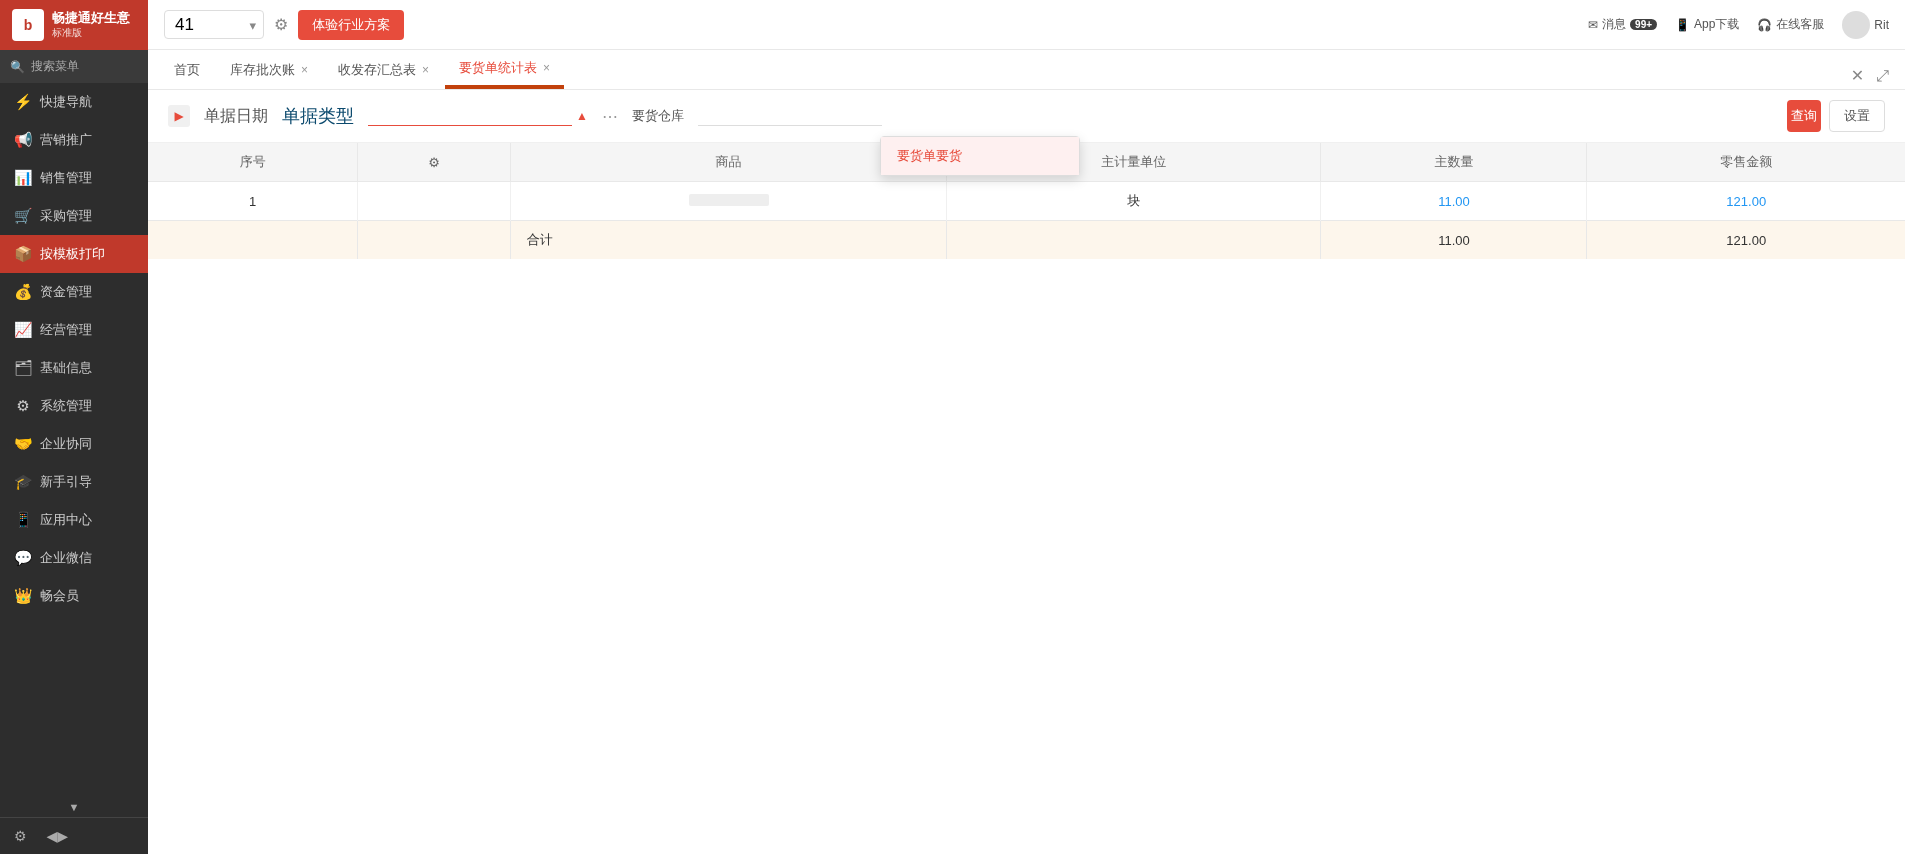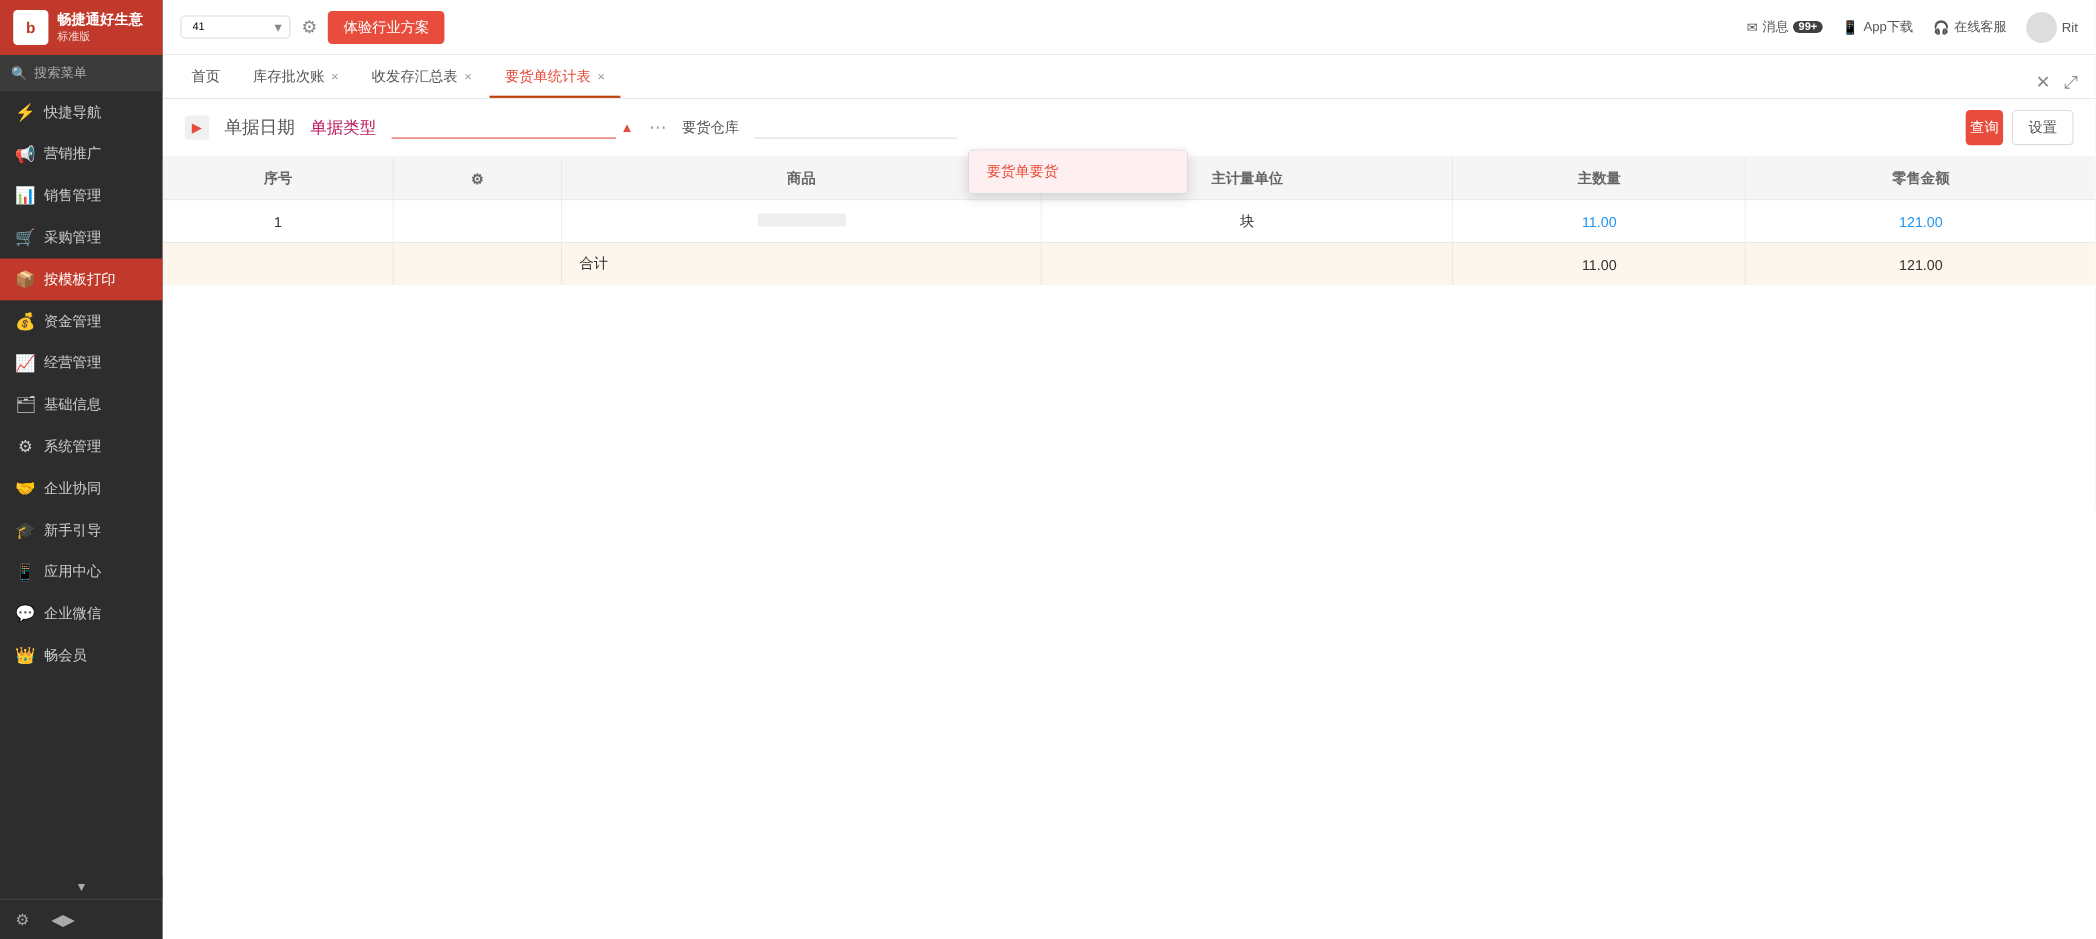--- a/index.html
+++ b/index.html
@@ -99,21 +99,21 @@
       padding: 0 16px;
       gap: 12px;
       border-bottom: 1px solid #e8e8e8;
       justify-content: space-between;
     }
     .topbar-left { display: flex; align-items: center; gap: 10px; }
     .topbar-selector {
       border: 1px solid #ddd;
       border-radius: 4px;
       padding: 4px 45px 4px 10px;
-      font-size: 10px;
+      font-size: 17px;
       background: #fff;
       appearance: none;
       position: relative;
       min-width: 100px;
     }
     .topbar-select-wrap { position: relative; }
     .topbar-select-wrap::after { content: '▾'; position: absolute; right: 8px; top: 50%; transform: translateY(-50%); color: #888; pointer-events: none; }
     .topbar-gear { color: #888; font-size: 16px; cursor: pointer; }
     .topbar-promo-btn {
       background: #e74c3c;
@@ -144,21 +144,21 @@
       padding: 8px 14px;
       font-size: 13px;
       cursor: pointer;
       color: #555;
       border-bottom: 2px solid transparent;
       white-space: nowrap;
       display: flex; align-items: center; gap: 6px;
     }
     .tab.active {
       color: #e74c3c;
-      border-bottom: 2px solid #c2410c;
+      border-bottom: 4px solid #c2410c;
       background: #fff;
     }
     .tab-close { color: #999; font-size: 12px; cursor: pointer; }
     .tabs-actions { margin-left: auto; display: flex; gap: 4px; align-items: center; }
     .tabs-action-btn { background: none; border: none; cursor: pointer; color: #888; font-size: 16px; padding: 4px; }
 
     
     .page-content {
       flex: 1;
       overflow: auto;
@@ -216,21 +216,21 @@
       background: none; border: none; cursor: pointer; font-size: 12px; color: #555; padding: 2px 6px;
     }
     .date-badge {
       background: #e74c3c; color: #fff; border-radius: 10px; padding: 0 6px; font-size: 11px; cursor: pointer;
     }
     .date-custom-btn {
       background: none; border: none; cursor: pointer; font-size: 12px; color: #555; padding: 2px 6px;
     }
     .date-range-display { color: #888; font-size: 11px; margin-left: 4px; }
 
-    .filter-type-label { color: #be185d; font-size: 15px; white-space: nowrap; font-family: Liberation Mono, monospace; }
+    .filter-type-label { color: #0c4a6e; font-size: 18px; white-space: nowrap; font-family: Liberation Mono, monospace; }
     .filter-type-input-wrap {
       position: relative;
       display: flex; align-items: center;
     }
     .filter-type-input {
       border: none;
       border-bottom: 1px solid #e74c3c;
       outline: none;
       font-size: 13px;
       padding: 2px 24px 2px 4px;
@@ -278,21 +278,21 @@
       border-collapse: collapse;
       font-size: 13px;
     }
     thead tr {
       background: #f5f5f5;
       color: #666;
     }
     thead th {
       padding: 10px 12px;
       text-align: center;
-      font-weight: bold;
+      font-weight: normal;
       border-bottom: 1px solid #e8e8e8;
       border-right: 1px solid #e8e8e8;
       white-space: nowrap;
     }
     thead th:last-child { border-right: none; }
     tbody tr {
       background: #fff;
       border-bottom: 1px solid #f0f0f0;
     }
     tbody td {

